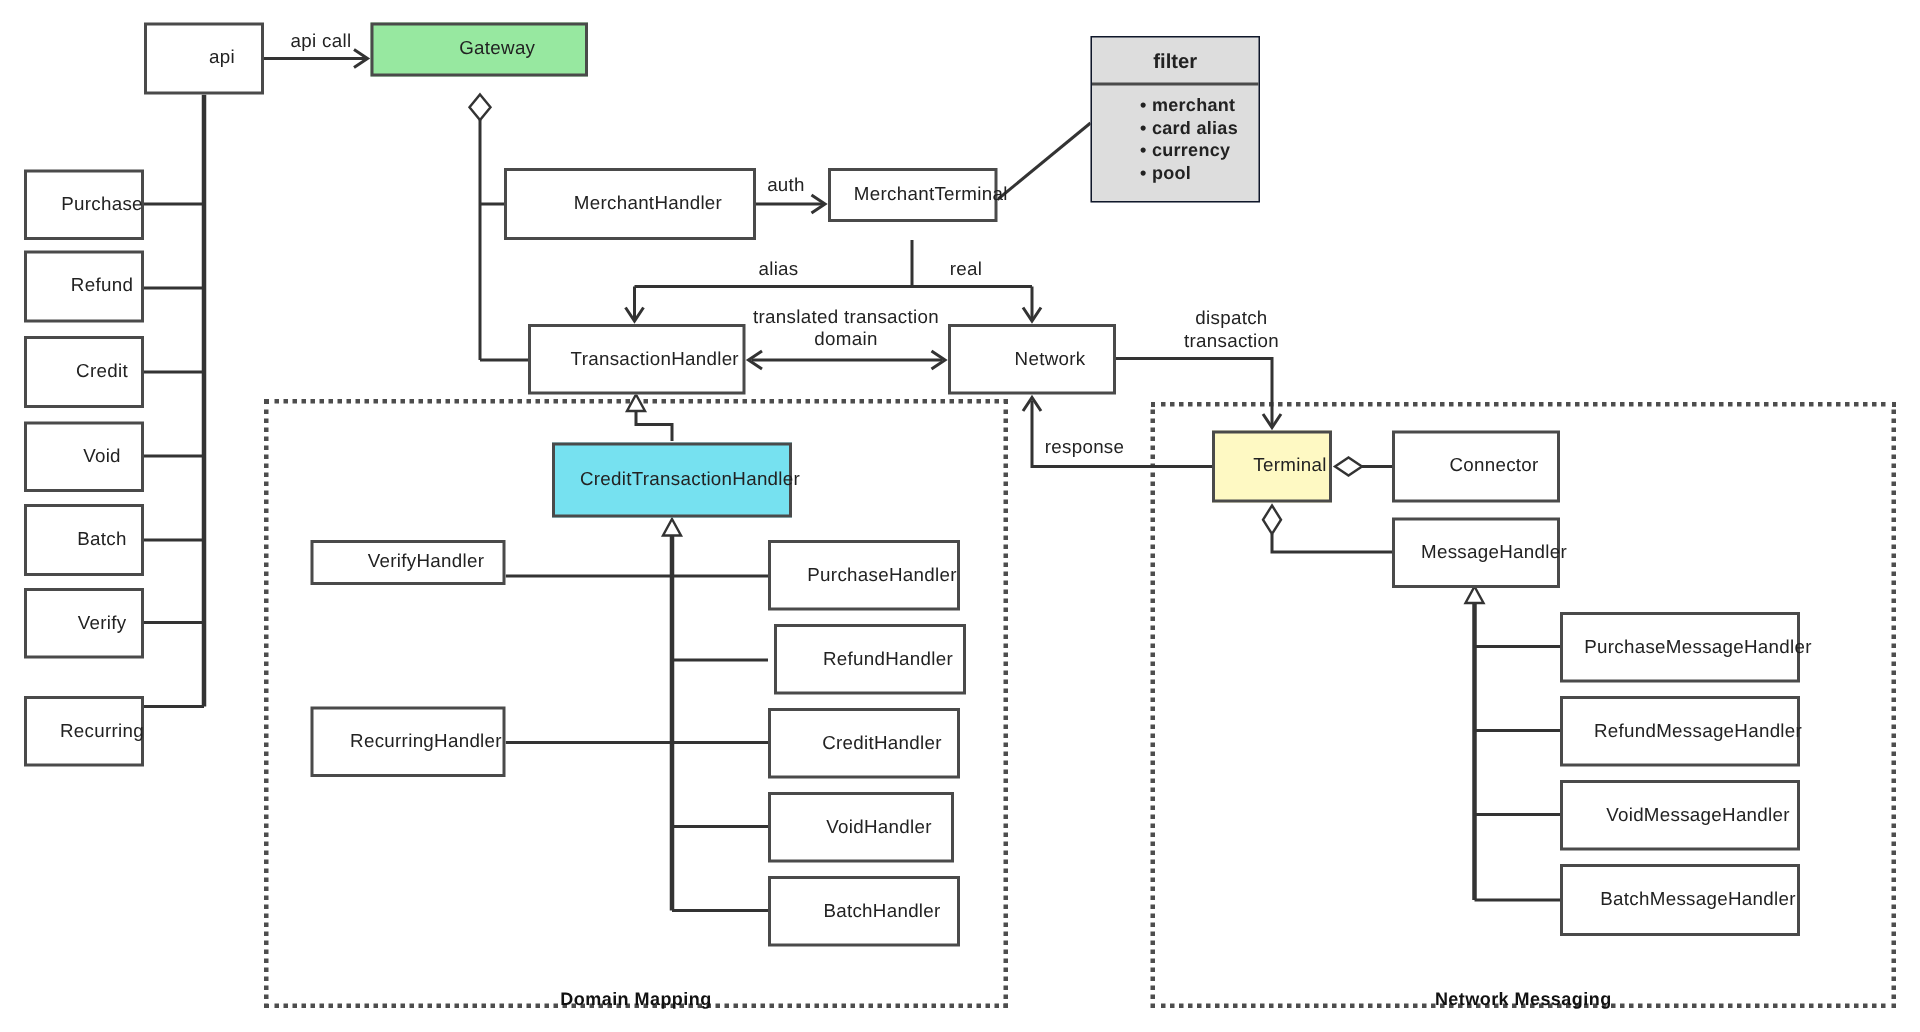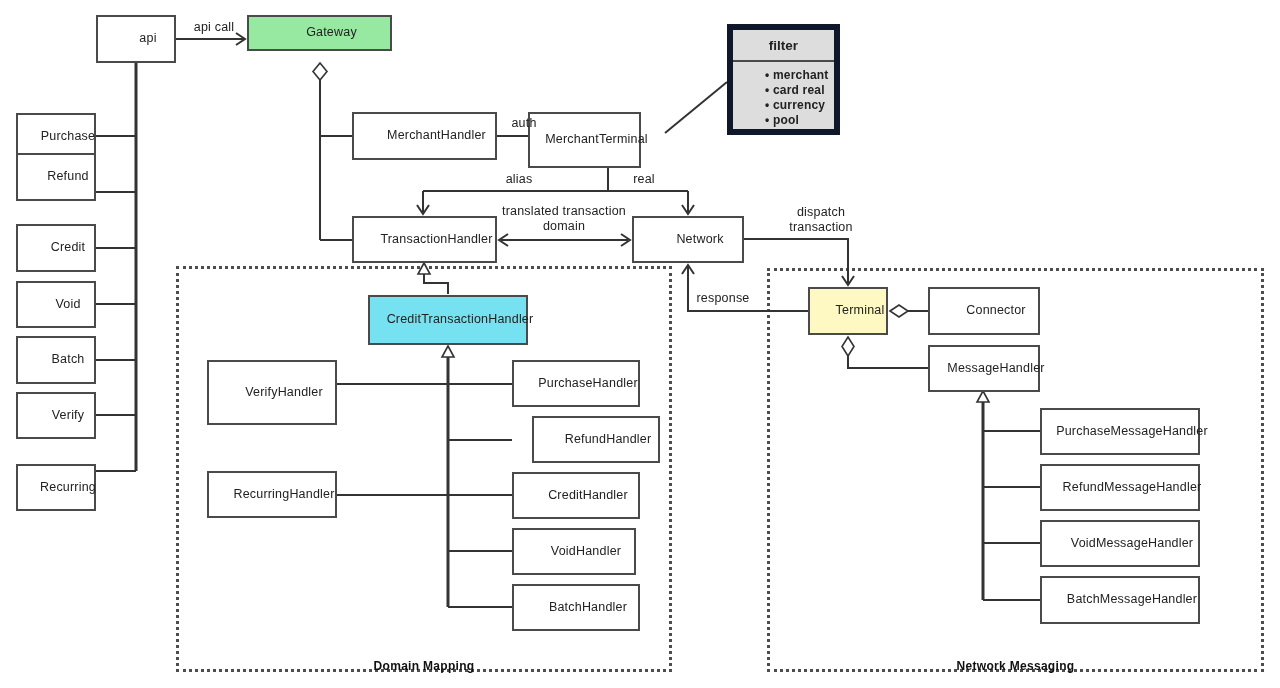--- a/index.html
+++ b/index.html
@@ -23,21 +23,21 @@
     position:absolute;left:0;right:0;bottom:-4px;z-index:4;
     text-align:center;font-size:12px;font-weight:bold;color:#111;
     letter-spacing:.3px;
   }
   .edge-label{
     position:absolute;z-index:4;font-size:12.5px;color:#222;
     text-align:center;line-height:15px;letter-spacing:.2px;
   }
   .filter-box{
     position:absolute;z-index:3;box-sizing:border-box;
-    border:6px solid #0f172a;
+    border:1px solid #0f172a;
   }
   .filter-title{
     box-sizing:border-box;height:32px;display:flex;align-items:center;justify-content:center;
     font-size:13.5px;font-weight:bold;border-bottom:2px solid #4a4a4a;
   }
   .filter-items{
     list-style:none;margin:6px 0 0 0;padding:0 0 0 32px;
   }
   .filter-items li{
     font-size:12px;line-height:15px;letter-spacing:.2px;font-weight:bold;
@@ -151,50 +151,50 @@
       <polygon points="890,311 899,305 908,311 899,317"></polygon>
       <polygon points="848,337 854,346.5 848,356 842,346.5"></polygon>
       <polygon points="983,391 989,402 977,402"></polygon>
     </g>
   </svg>
 
   <div class="node" style="left:96px;top:15px;width:80px;height:48px">api</div>
   <div class="node" style="left: 247px; top: 15px; width: 145px; height: 36px; background-color: rgb(151, 232, 160);">Gateway</div>
 
   <div class="node" style="left:16px;top:113px;width:80px;height:47px">Purchase</div>
-  <div class="node" style="left:16px;top:153px;width:80px;height:48px">Refund</div>
+  <div class="node" style="left:16px;top:167px;width:80px;height:48px">Refund</div>
   <div class="node" style="left:16px;top:224px;width:80px;height:48px">Credit</div>
   <div class="node" style="left:16px;top:281px;width:80px;height:47px">Void</div>
   <div class="node" style="left:16px;top:336px;width:80px;height:48px">Batch</div>
   <div class="node" style="left:16px;top:392px;width:80px;height:47px">Verify</div>
   <div class="node" style="left:16px;top:464px;width:80px;height:47px">Recurring</div>
 
-  <div class="node" style="left:352px;top:112px;width:145px;height:48px">MerchantHandler</div>
-  <div class="node" style="left:528px;top:112px;width:113px;height:56px">MerchantTerminal</div>
+  <div class="node" style="left:336px;top:112px;width:168px;height:48px">MerchantHandler</div>
+  <div class="node" style="left:552px;top:112px;width:113px;height:36px">MerchantTerminal</div>
 
   <div class="filter-box" style="left: 727px; top: 24px; width: 113px; height: 111px; background-color: rgb(221, 221, 221);">
     <div class="filter-title">filter</div>
     <ul class="filter-items">
       <li>merchant</li>
-      <li>card real</li>
+      <li>card alias</li>
       <li>currency</li>
       <li>pool</li>
     </ul>
   </div>
 
   <div class="node" style="left:352px;top:216px;width:145px;height:47px">TransactionHandler</div>
   <div class="node" style="left:632px;top:216px;width:112px;height:47px">Network</div>
 
   <div class="node" style="left: 368px; top: 295px; width: 160px; height: 50px; background-color: rgb(118, 225, 240);">CreditTransactionHandler</div>
 
-  <div class="node" style="left:207px;top:360px;width:130px;height:65px">VerifyHandler</div>
+  <div class="node" style="left:207px;top:360px;width:130px;height:30px">VerifyHandler</div>
   <div class="node" style="left:207px;top:471px;width:130px;height:47px">RecurringHandler</div>
 
   <div class="node" style="left:512px;top:360px;width:128px;height:47px">PurchaseHandler</div>
-  <div class="node" style="left:532px;top:416px;width:128px;height:47px">RefundHandler</div>
+  <div class="node" style="left:516px;top:416px;width:128px;height:47px">RefundHandler</div>
   <div class="node" style="left:512px;top:472px;width:128px;height:47px">CreditHandler</div>
   <div class="node" style="left:512px;top:528px;width:124px;height:47px">VoidHandler</div>
   <div class="node" style="left:512px;top:584px;width:128px;height:47px">BatchHandler</div>
 
   <div class="node" style="left: 808px; top: 287px; width: 80px; height: 48px; background-color: #fef9c3;">Terminal</div>
   <div class="node" style="left:928px;top:287px;width:112px;height:48px">Connector</div>
   <div class="node" style="left:928px;top:345px;width:112px;height:47px">MessageHandler</div>
 
   <div class="node" style="left:1040px;top:408px;width:160px;height:47px">PurchaseMessageHandler</div>
   <div class="node" style="left:1040px;top:464px;width:160px;height:47px">RefundMessageHandler</div>

